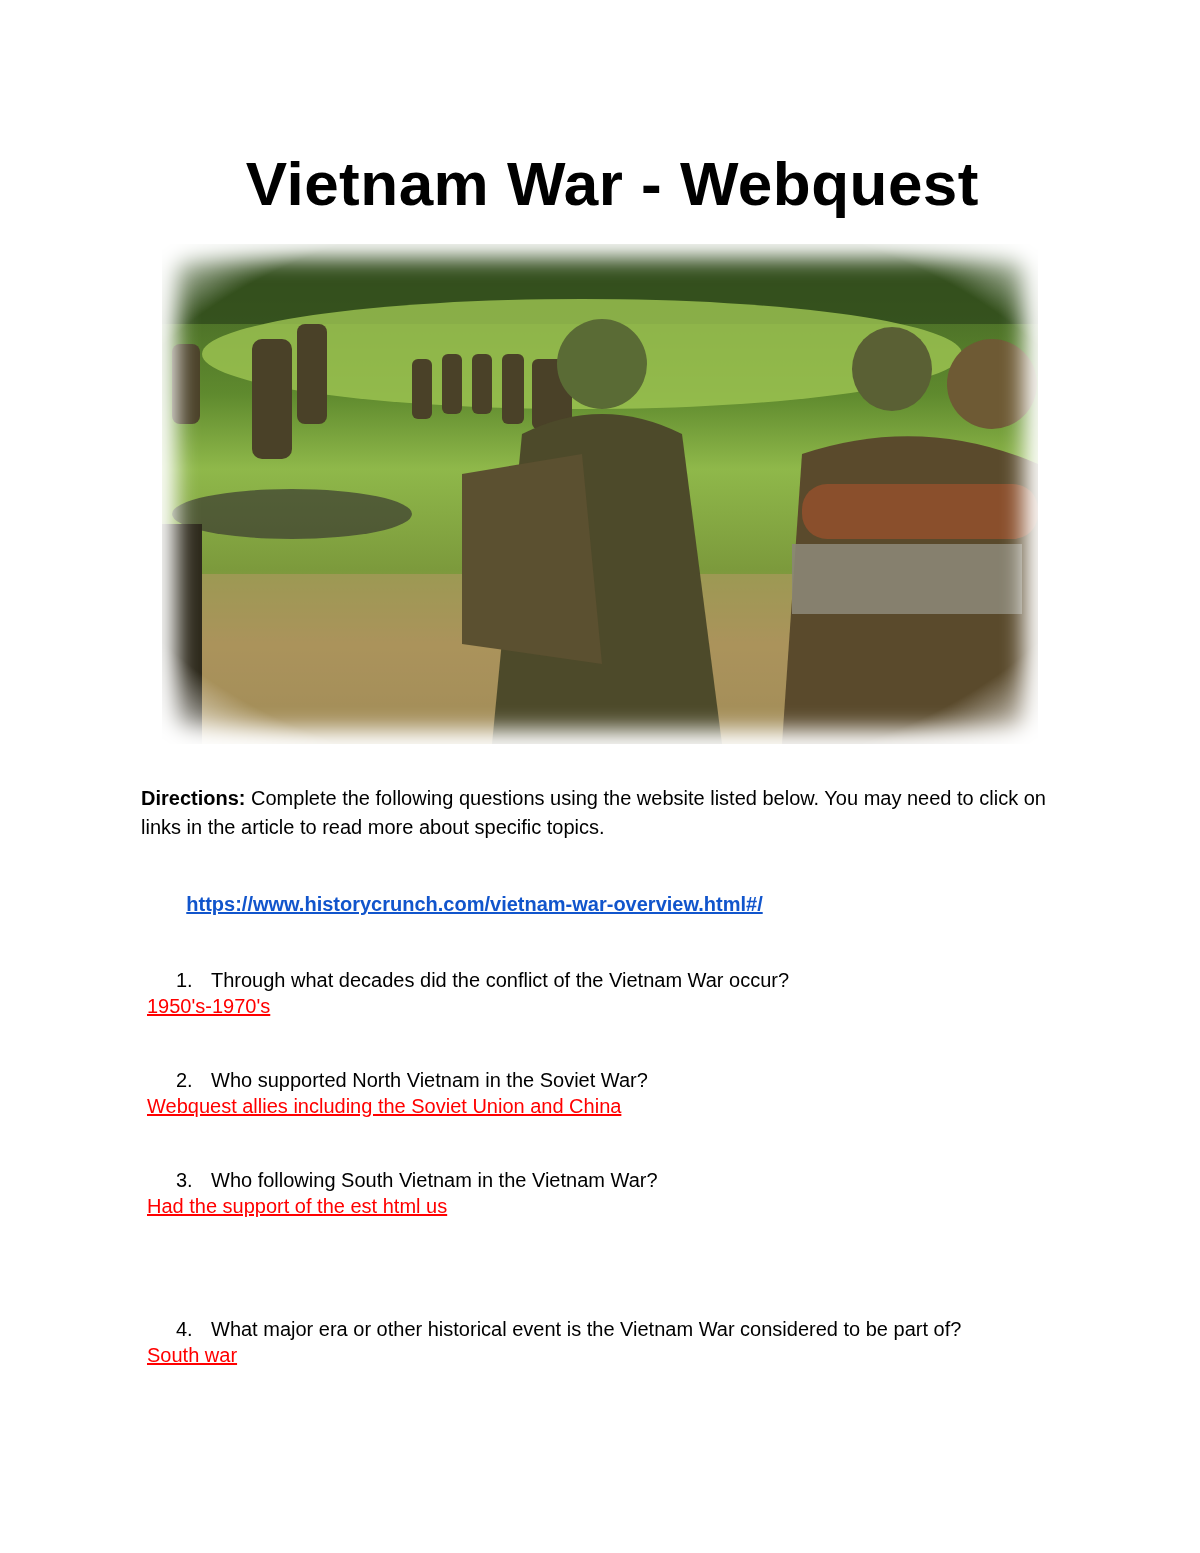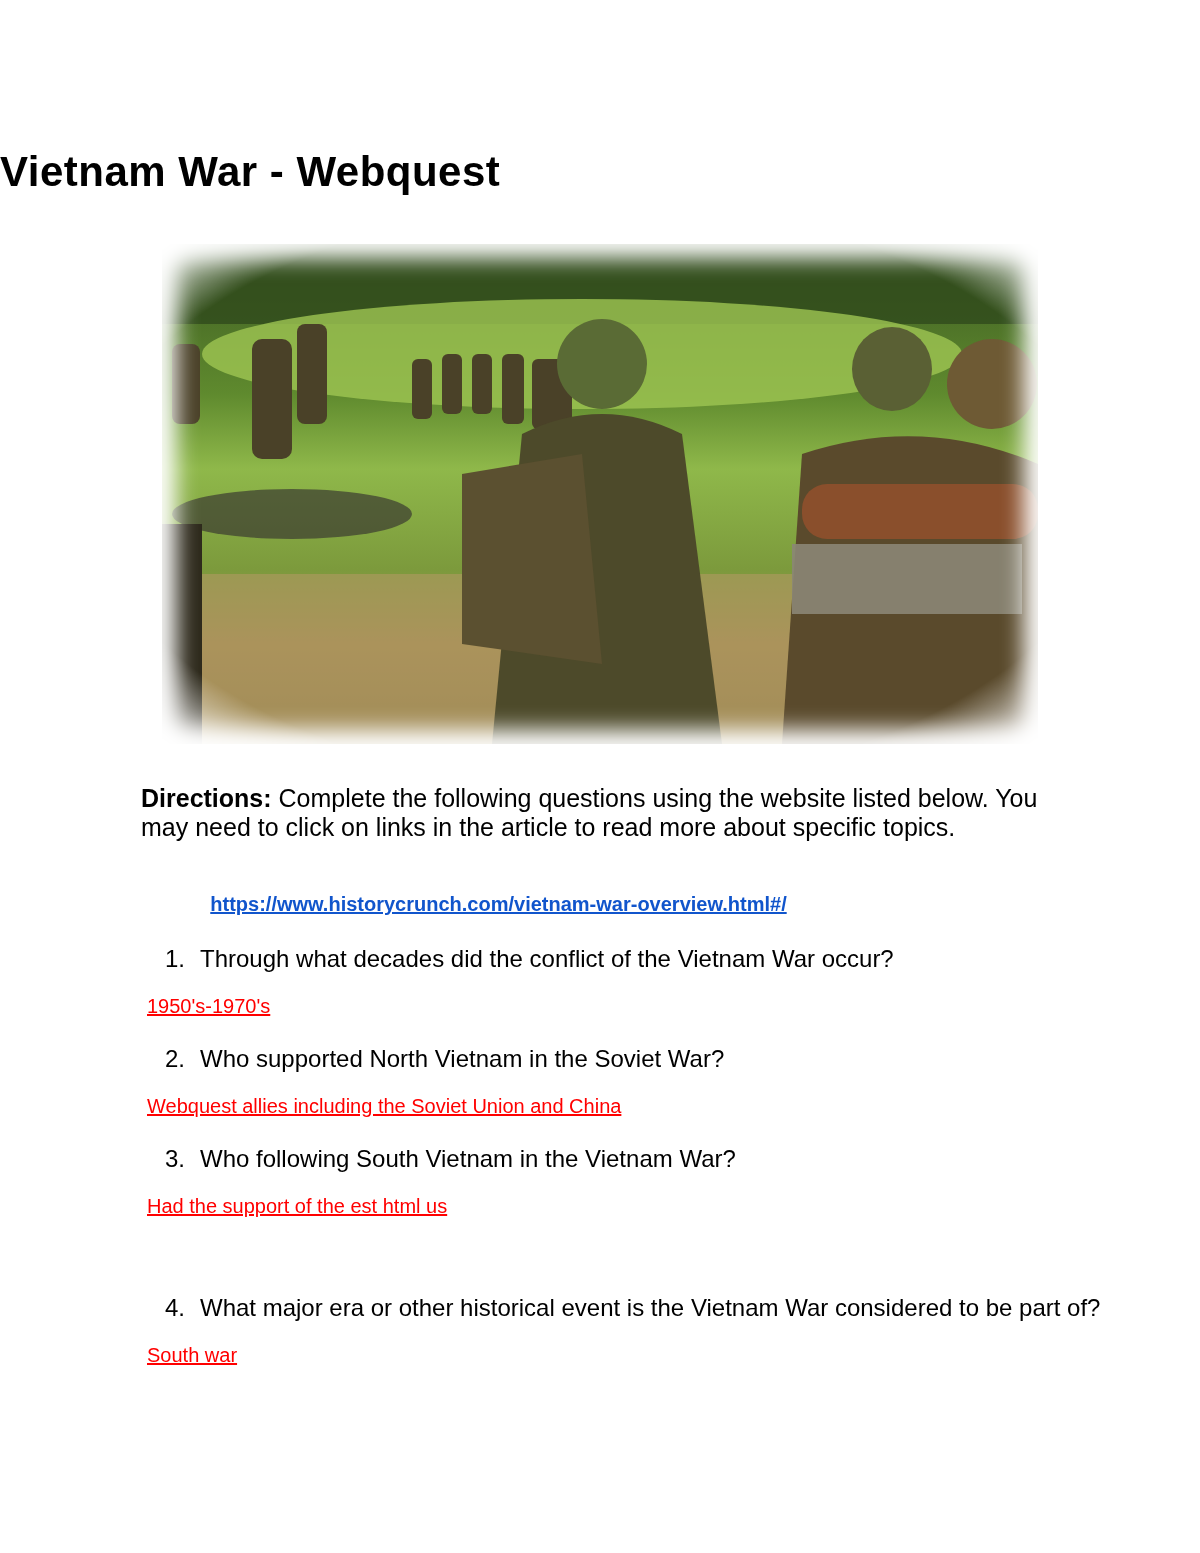--- a/index.html
+++ b/index.html
@@ -1,34 +1,34 @@
 <!DOCTYPE html>
 <html><head>
 <meta charset="utf-8">
 <style>
   html, body { margin: 0; padding: 0; background: #ffffff; }
   body { width: 1200px; height: 1553px; position: relative; overflow: hidden;
          font-family: "Liberation Sans", sans-serif; color: #000; }
-  .title { position: absolute; top: 148px; left: 0; width: 979px; text-align: left;
-           font-size: 42px; font-weight: bold; letter-spacing: 0.5px; }
+  .title { position: absolute; top: 148px; left: 0; width: 979px; text-align: right;
+           font-size: 62px; font-weight: bold; letter-spacing: 0.5px; }
   .photo { position: absolute; left: 162px; top: 244px; width: 876px; height: 500px;
            overflow: hidden;
            -webkit-mask-image: radial-gradient(ellipse at center, #000 82%, transparent 100%);
            mask-image: radial-gradient(ellipse at center, #000 82%, transparent 100%);
            box-shadow: 0 0 18px 10px #fff inset; }
   .photo svg { display: block; width: 100%; height: 100%; }
   .photo::after { content: ""; position: absolute; inset: 0;
                   box-shadow: inset 0 0 22px 14px #ffffff; pointer-events: none; }
   .directions { position: absolute; left: 141px; top: 784px; width: 930px;
-                font-size: 25px; line-height: 29px; }
+                font-size: 20px; line-height: 29px; }
   .directions b { font-weight: bold; }
   .link { position: absolute; top: 893px; left: 0; width: 949px; text-align: center;
-          font-size: 20px; font-weight: bold; color: #1155cc; margin-left: 24px; }
+          font-size: 20px; font-weight: bold; color: #1155cc; }
   .link a { color: #1155cc; text-decoration: underline; }
-  .q { position: absolute; left: 165px; font-size: 24px; }
+  .q { position: absolute; left: 176px; font-size: 20px; margin-top: 24px; }
   .q .num { display: inline-block; width: 35px; }
   .ans { position: absolute; left: 147px; font-size: 20px; color: #ff0000; text-decoration: underline; }
 </style>
 </head>
 <body>
 
 <div class="title">Vietnam War - Webquest</div>
 
 <div class="photo">
   <svg viewBox="0 0 876 500" preserveAspectRatio="none">

